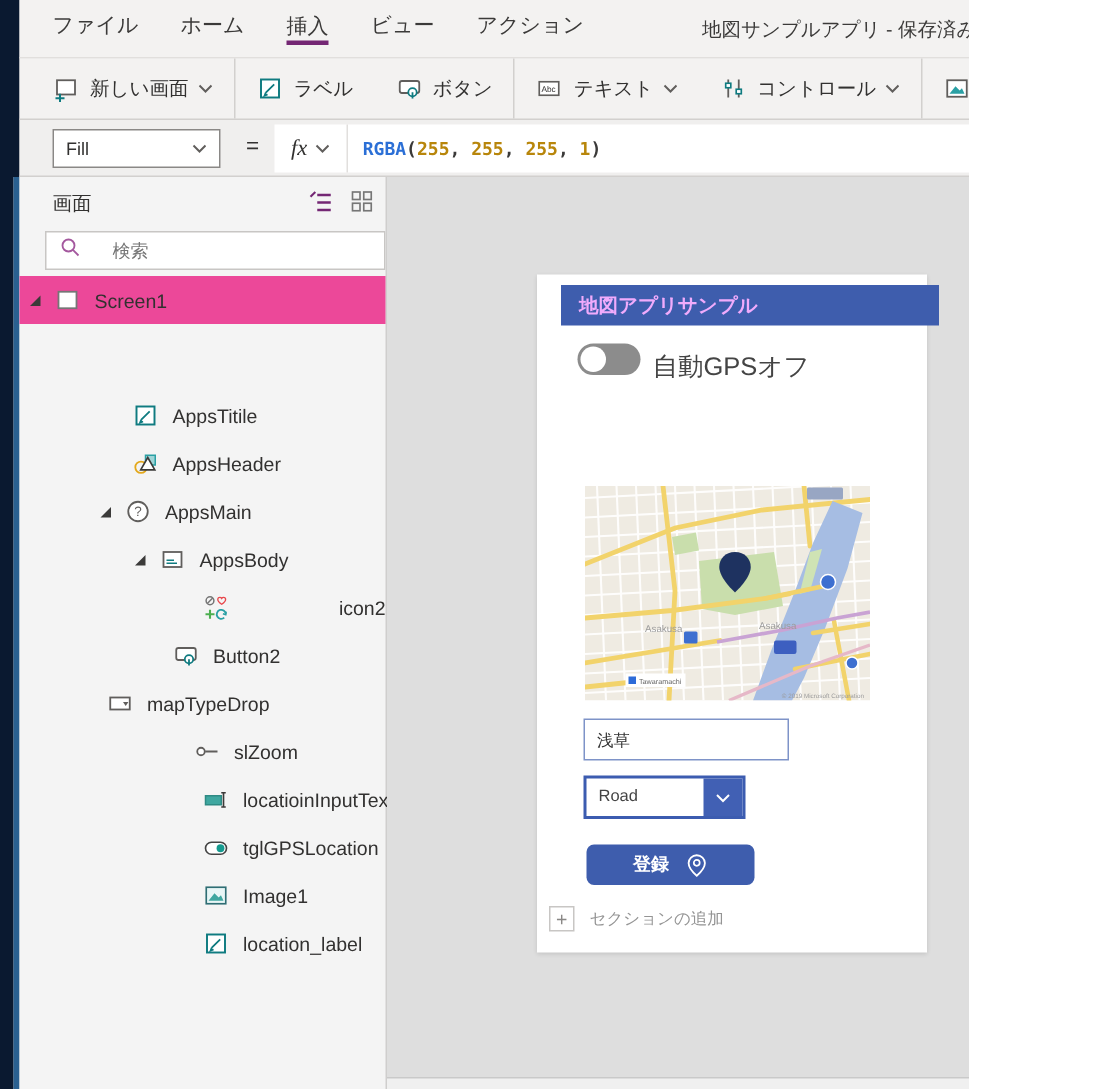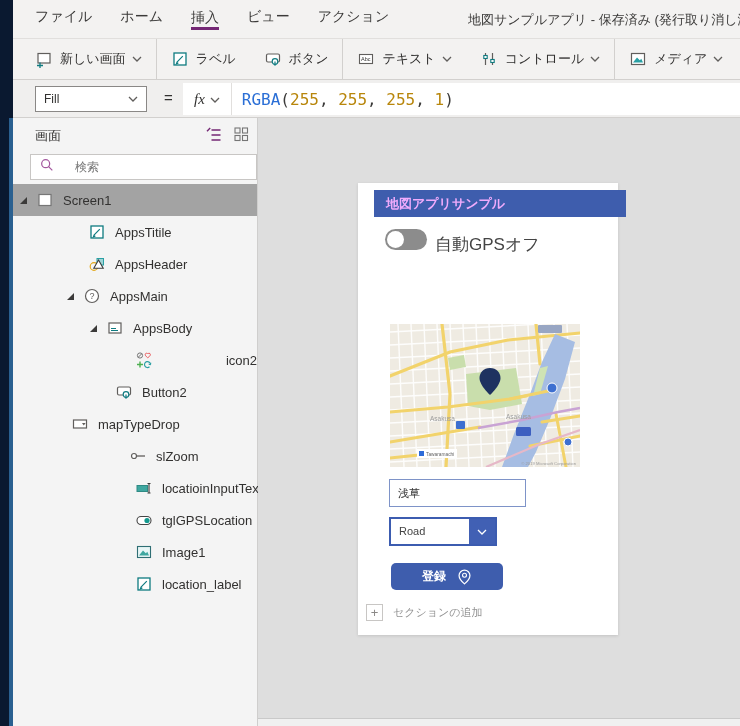--- a/index.html
+++ b/index.html
@@ -1,17 +1,17 @@
 <!DOCTYPE html>
 <html><head>
 <meta charset="utf-8">
 <style>
   * { margin:0; padding:0; box-sizing:border-box; }
   body { width:740px; height:726px; overflow:hidden; font-family:"Liberation Sans","DejaVu Sans",sans-serif; }
-  #root { position:relative; width:740px; height:726px; background:#DEDEDE; overflow:hidden; }
+  #root { position:relative; width:646px; height:726px; background:#DEDEDE; overflow:hidden; }
 
   
   .rail-top    { position:absolute; left:0; top:0; width:13px; height:118px; background:#0A1930; }
   .rail-navy   { position:absolute; left:0; top:118px; width:9px; height:608px; background:#0A1930; }
   .rail-accent { position:absolute; left:9px; top:118px; width:4px; height:608px; background:#2A6090; }
 
   
   .top-menu { position:absolute; left:13px; top:0; width:727px; height:39px; background:#F3F2F1;
               border-bottom:1px solid #E1DFDD; display:flex; align-items:center; padding-left:22px; }
   .menu-item { font-size:14px; color:#3B3A39; margin-right:28px; cursor:default; white-space:nowrap; }
@@ -29,36 +29,36 @@
   .tb-sep { width:1px; height:40px; background:#D2D0CE; }
 
   
   .formula-row { position:absolute; left:13px; top:80px; width:727px; height:38px; background:#F0EFEE; border-bottom:1px solid #D2D0CE; }
   .prop-combo { position:absolute; left:22px; top:6px; width:112px; height:26px; background:#fff; border:1px solid #8A8886;
                 display:flex; align-items:center; justify-content:space-between; padding:0 8px; font-size:12px; color:#323130; }
   .equals { position:absolute; left:151px; top:9px; font-size:15px; color:#323130; }
   .fx-area { position:absolute; left:170px; top:3px; width:557px; height:32px; background:#fff; display:flex; align-items:center; }
   .fx-btn { display:flex; align-items:center; gap:5px; padding:0 11px; height:100%; border-right:1px solid #E1DFDD; }
   .fx-label { font-family:"Liberation Serif","DejaVu Serif",serif; font-style:italic; font-size:15px; color:#323130; }
-  .formula-text { margin-left:10px; font-family:"DejaVu Sans Mono","Liberation Mono",monospace; font-size:16px; white-space:pre; }
+  .formula-text { margin-left:10px; font-family:"DejaVu Sans Mono","Liberation Mono",monospace; font-size:12px; white-space:pre;font-weight:bold; }
   .tok-fn  { color:#2B6FD6; }
   .tok-num { color:#B8860B; }
   .tok-p   { color:#3B3A39; }
 
   
   .left-panel { position:absolute; left:13px; top:118px; width:245px; height:608px; background:#F4F4F4; border-right:1px solid #CFCECD; }
   .panel-title { position:absolute; left:22px; top:9px; font-size:13px; color:#323130; }
   .panel-hicon { position:absolute; top:7px; display:inline-flex; }
   .search-box { position:absolute; left:17px; top:36px; width:227px; height:26px; background:#fff; border:1px solid #C8C6C4;
                 display:flex; align-items:center; padding:0 8px; gap:20px; }
   .search-box input { border:none; outline:none; flex:1; font-size:12px; color:#605E5C; background:transparent;
                       font-family:"Liberation Sans","DejaVu Sans",sans-serif; }
   .tree { position:absolute; left:0; top:66px; width:244px; }
   .tree-row { display:flex; align-items:center; height:32px; font-size:13px; color:#323130; white-space:nowrap; cursor:default; }
-  .tree-row.selected { background:#a3a3a3; }
+  .tree-row.selected { background:#ec4899; }
   .tree-row .expander { display:inline-flex; width:11px; margin-right:7px; flex:none; }
   .tree-row .nicon { display:inline-flex; width:18px; margin-right:9px; flex:none; }
 
   
   .canvas { position:absolute; left:258px; top:118px; width:482px; height:600px; background:#DEDEDE; }
   .canvas-scroll { position:absolute; left:258px; top:718px; width:482px; height:8px; background:#F0F0F0; border-top:1px solid #C9C9C9; }
   .app-card { position:absolute; left:358px; top:183px; width:260px; height:452px; background:#fff; box-shadow:0 1px 3px rgba(0,0,0,.12); }
   .app-header { position:absolute; left:16px; top:7px; width:252px; height:27px; background:#3E5DAD; color:#f0abfc;
                 font-size:13px; font-weight:bold; display:flex; align-items:center; padding-left:12px; }
   .gps-toggle { position:absolute; left:27px; top:46px; width:42px; height:21px; background:#8C8C8C; border-radius:11px; }
@@ -227,21 +227,21 @@
               <polygon points="9,2 9,9 2,9" fill="#3B3A39"></polygon>
             </svg>
           </span>
           <span class="nicon">
             <svg width="18" height="18" viewBox="0 0 18 18">
               <rect x="3" y="3.5" width="12" height="11" fill="#fff" stroke="#767676" stroke-width="1.2"></rect>
             </svg>
           </span>
           <span>Screen1</span>
         </div>
-        <div class="tree-row" style="padding-left: 75px;">
+        <div class="tree-row" style="padding-left: 75px; margin-top: 45px;">
           <span class="nicon">
             <svg width="18" height="18" viewBox="0 0 18 18">
               <rect x="3" y="3" width="12" height="12" fill="#fff" stroke="#0F7B80" stroke-width="1.3"></rect>
               <path d="M6.2,11.8 L11.8,6.2 M6.2,11.8 l-0.8,2 2,-0.8" stroke="#0F7B80" stroke-width="1.2" fill="none"></path>
             </svg>
           </span>
           <span>AppsTitile</span>
         </div>
         <div class="tree-row" style="padding-left: 75px;">
           <span class="nicon">

